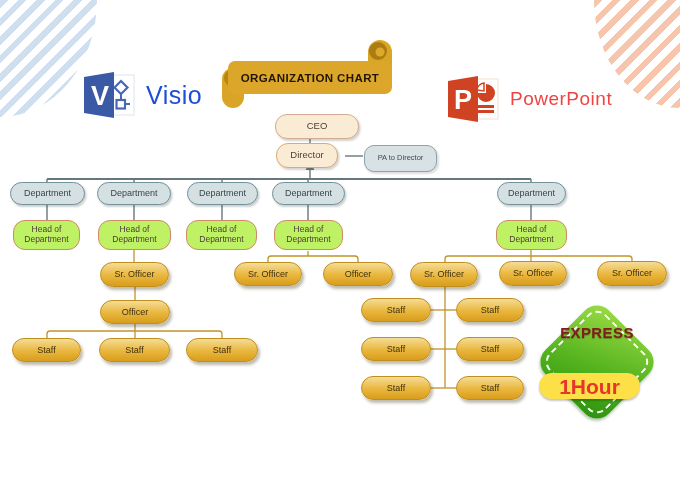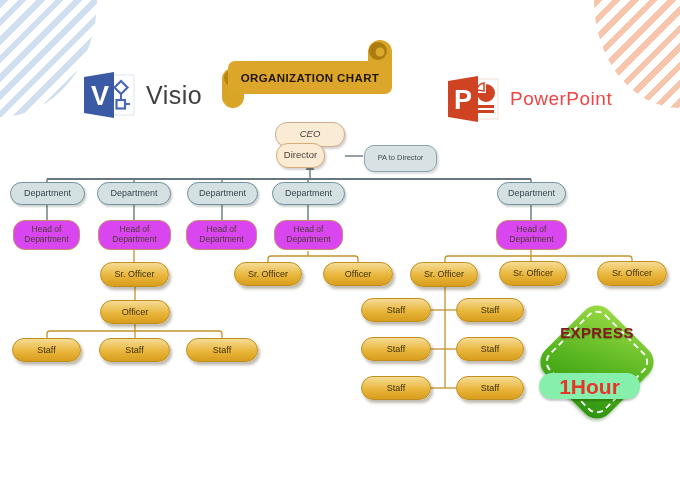--- a/index.html
+++ b/index.html
@@ -11,55 +11,55 @@
   .decor-tl{left:0;top:0;width:97px;height:117px;border-bottom-right-radius:100%;
     background:repeating-linear-gradient(135deg,#cfdfef 0 6px,#ffffff 6px 13px);}
   .decor-tr{right:0;top:0;width:86px;height:108px;border-bottom-left-radius:100%;
     background:repeating-linear-gradient(135deg,#f6c5ab 0 6px,#ffffff 6px 13px);}
 
   
   .logo-row{position:absolute;display:flex;align-items:center;z-index:2;}
   .visio-row{left:84px;top:72px;}
   .ppt-row{left:448px;top:76px;}
   .logo-word{margin-left:10px;}
-  .visio-word{color:#404040;font-size:25px;letter-spacing:.5px;}
+  .visio-word{color:#1d4ed8;font-size:25px;letter-spacing:.5px;}
   .ppt-word{color:#ef4444;font-size:19px;letter-spacing:.5px;}
 
   
   .ribbon{position:absolute;left:220px;top:38px;z-index:2;}
 
   
   .node{position:absolute;z-index:2;display:flex;align-items:center;justify-content:center;
     text-align:center;border-radius:12px;box-sizing:border-box;line-height:1.15;}
   .n-exec{background:#faebd5;border:1.3px solid #d2ab92;color:#4a4038;font-size:9.5px;
     box-shadow:1.5px 2px 2px rgba(90,80,70,.25);}
   .n-dir{border-color:#d9ab77;}
   .n-pa{background:#d8e2e5;border:1.2px solid #8ba4ad;color:#3c4c52;font-size:7.5px;
     box-shadow:1.5px 2px 2px rgba(90,90,90,.2);border-radius:10px;}
   .n-dept{background:#d5e0e3;border:1.3px solid #71919b;color:#36474e;font-size:9px;
     box-shadow:1.5px 2px 2px rgba(80,90,95,.28);}
-  .n-head{background:#d946ef;border:1.3px solid #cf8a6b;color:#4c3c34;font-size:8.5px;padding:2px 6px;}
+  .n-head{background:#bef264;border:1.3px solid #cf8a6b;color:#4c3c34;font-size:8.5px;padding:2px 6px;}
   .n-gold{background:linear-gradient(180deg,#f5dc96 0%,#e9b63c 55%,#d89d1d 100%);
     border:1px solid #c08e1c;color:#403110;font-size:9px;border-radius:13px;
     box-shadow:2px 3px 3px rgba(70,60,30,.35);}
 
   
   .lines{position:absolute;left:0;top:0;z-index:1;}
 
   
   .badge{position:absolute;left:531px;top:288px;width:140px;height:150px;z-index:3;}
   .diamond{position:absolute;left:21px;top:29px;width:90px;height:90px;transform:rotate(45deg);
     border-radius:17px;background:linear-gradient(155deg,#97d943 5%,#54b31e 55%,#2e9410 95%);
     box-shadow:1px 2px 3px rgba(40,90,20,.35);}
   .diamond-dash{position:absolute;inset:5px;border:2px dashed rgba(255,255,255,.95);border-radius:13px;}
   .badge-text{position:absolute;left:0;top:36px;width:132px;text-align:center;z-index:4;
     color:#7f1d1d;font-weight:800;font-size:15px;line-height:1.2;letter-spacing:.4px;
     text-shadow:0 1px 1px rgba(70,45,0,.4);}
   .badge-banner{position:absolute;left:8px;top:85px;width:101px;height:26px;z-index:5;
-    background:#86efac;border-radius:13px;display:flex;align-items:center;justify-content:center;
+    background:#fde047;border-radius:13px;display:flex;align-items:center;justify-content:center;
     box-shadow:0 2px 2px rgba(0,0,0,.22);}
   .badge-banner span{color:#e8352c;font-size:21px;font-weight:700;line-height:1;}
 </style>
 </head>
 <body>
 
 <div class="canvas">
 
   <div class="decor decor-tl"></div>
   <div class="decor decor-tr"></div>
@@ -130,24 +130,24 @@
       <path d="M268 262 V259 Q268 256 271 256 H355 Q358 256 358 259 V262"></path>
       <path d="M531 250 V262"></path>
       <path d="M445 262 V259 Q445 256 448 256 H629 Q632 256 632 259 V262"></path>
       <path d="M445 287 V388"></path>
       <path d="M431 310 H456"></path>
         <path d="M431 349 H456"></path>
         <path d="M431 388 H456"></path>
     </g>
   </svg>
 
-  <div class="node n-exec" style="left:275px;top:122px;width:70px;height:25px;font-style:italic;">
+  <div class="node n-exec" style="left:275px;top:114px;width:84px;height:25px;">
       <span>CEO</span>
     </div>
-  <div class="node n-exec n-dir" style="left:276px;top:143px;width:49px;height:25px;">
+  <div class="node n-exec n-dir" style="left:276px;top:143px;width:62px;height:25px;">
       <span>Director</span>
     </div>
   <div class="node n-pa" style="left:364px;top:145px;width:73px;height:27px;">
       <span>PA to Director</span>
     </div>
 
   <div class="node n-dept" style="left:10px;top:182px;width:75px;height:23px;">
       <span>Department</span>
     </div>
   <div class="node n-dept" style="left:97px;top:182px;width:74px;height:23px;">

